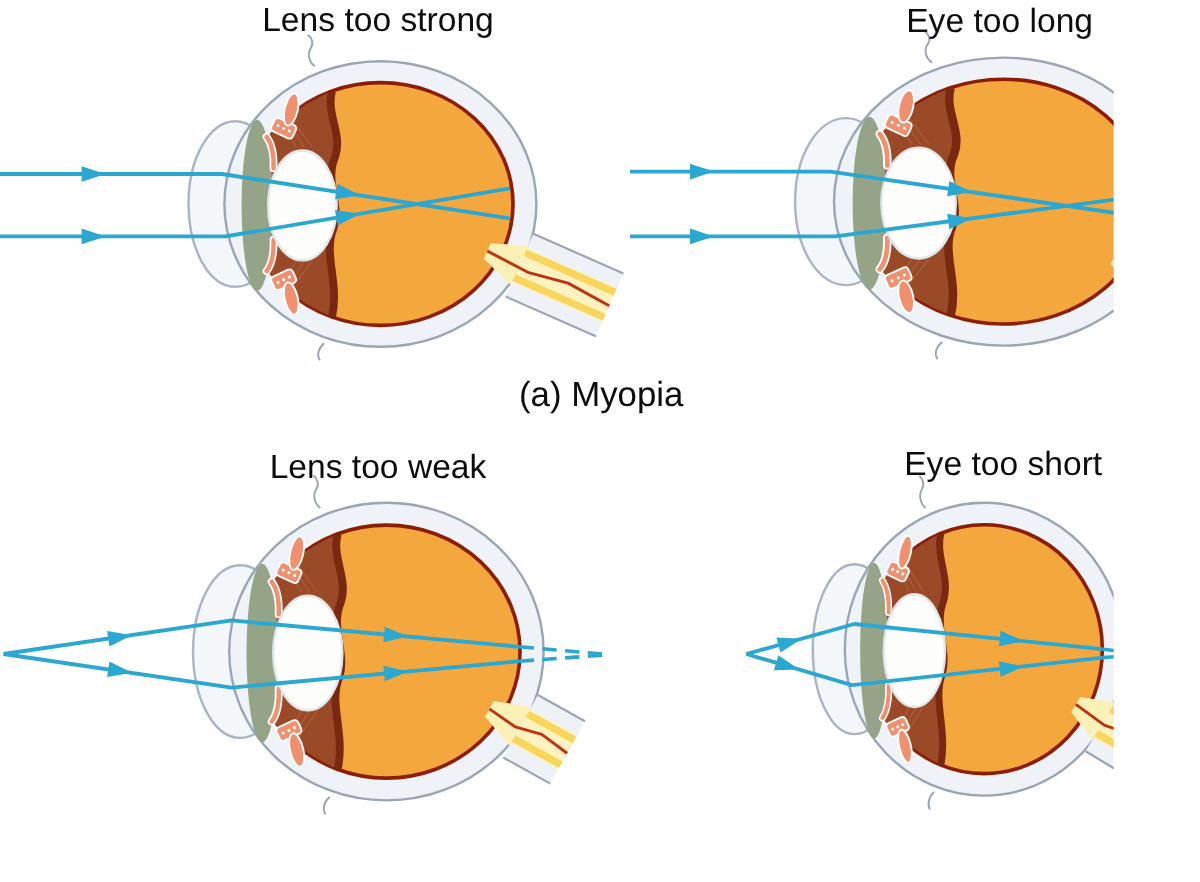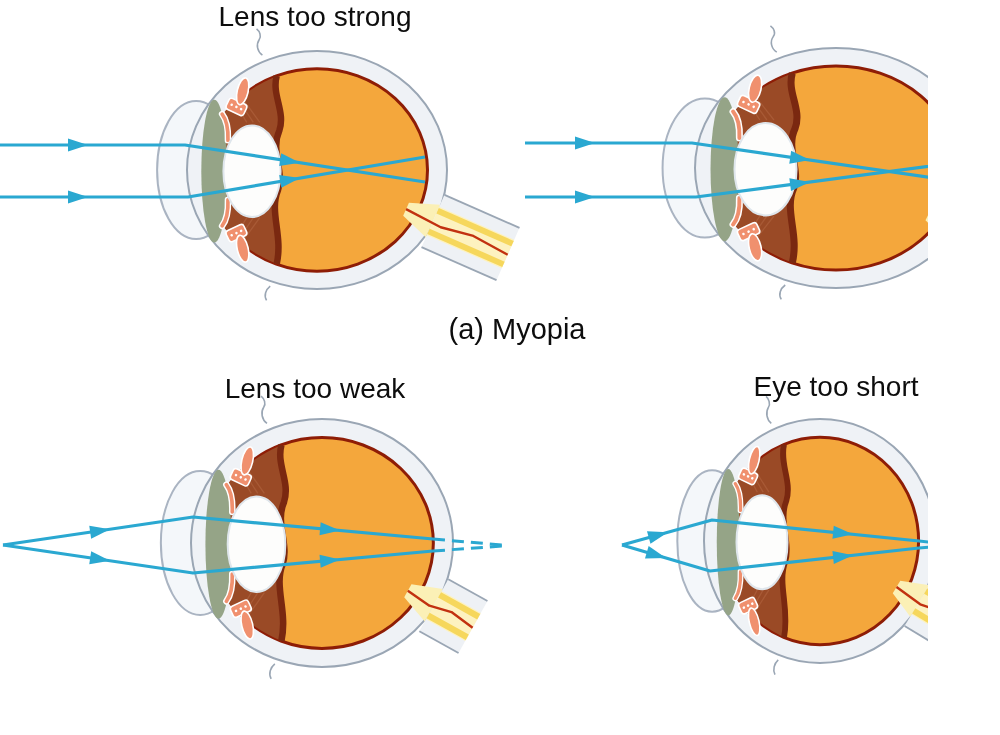--- a/index.html
+++ b/index.html
@@ -5,21 +5,21 @@
   html,body{margin:0;padding:0;background:#ffffff;}
   .stage{position:relative;width:928px;height:735px;background:#ffffff;overflow:hidden;
          font-family:"Liberation Sans", sans-serif;}
   .stage svg{position:absolute;left:0;top:0;}
   .panel-label,.caption{position:absolute;transform:translateX(-50%);white-space:nowrap;
          color:#0d0d0d;font-family:"Liberation Sans", sans-serif;}
   .panel-label{font-size:28px;}
   .caption{font-size:29px;}
   .pl-0{left:315px;top:1px;}
   .pl-1{left:833px;top:2px;}
-  .cap-a{left:501px;top:313px;margin-left:16px;}
+  .cap-a{left:501px;top:313px;}
   .pl-2{left:315px;top:373px;}
   .pl-3{left:836px;top:371px;}
   .cap-b{left:503px;top:693px;}
 </style>
 </head>
 <body>
 
 <div class="stage">
   <svg id="diagram" width="1000" height="735" viewBox="0 0 1000 735">
       <g>
@@ -226,16 +226,17 @@
         <path d="M 0 0 L -20 -6.5 L -20 6.5 Z" transform="translate(668 532.2) rotate(-15.5)" fill="#2aa8d1"></path>
         <path d="M 0 0 L -20 -6.5 L -20 6.5 Z" transform="translate(853 534.2) rotate(5.8)" fill="#2aa8d1"></path>
         <polyline points="622,545 710,571 919,548" fill="none" stroke="#2aa8d1" stroke-width="3.2" stroke-linejoin="round"></polyline>
         <polyline points="919,548 950,545.5" fill="none" stroke="#2aa8d1" stroke-width="3" stroke-dasharray="12 7"></polyline>
         <path d="M 0 0 L -20 -6.5 L -20 6.5 Z" transform="translate(666 558) rotate(16.4)" fill="#2aa8d1"></path>
         <path d="M 0 0 L -20 -6.5 L -20 6.5 Z" transform="translate(853 555.3) rotate(-6.3)" fill="#2aa8d1"></path>
       </g>
     </svg>
 
   <div class="panel-label pl-0">Lens too strong</div>
+  <div class="panel-label pl-1">Eye too long</div>
   <div class="caption cap-a">(a) Myopia</div>
   <div class="panel-label pl-2">Lens too weak</div>
   <div class="panel-label pl-3">Eye too short</div>
 </div>
 
 </body></html>

